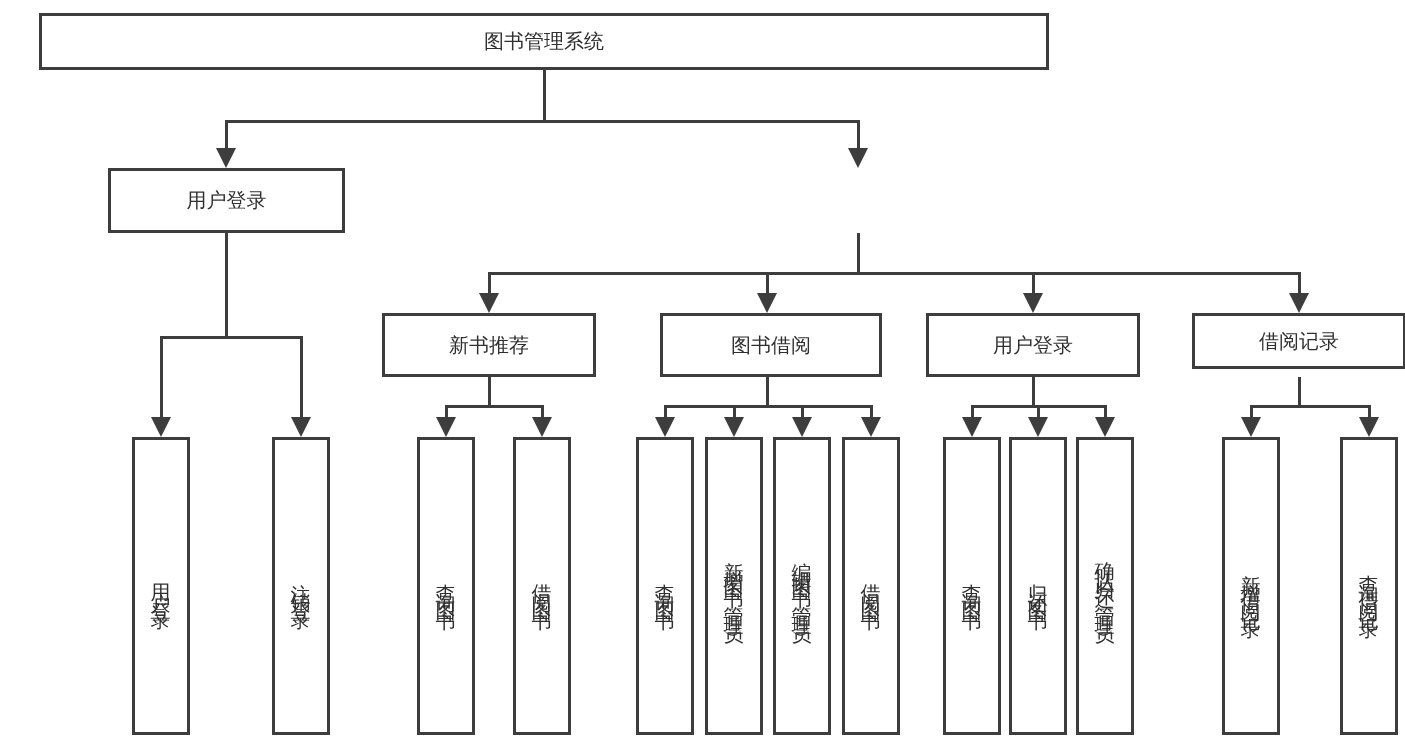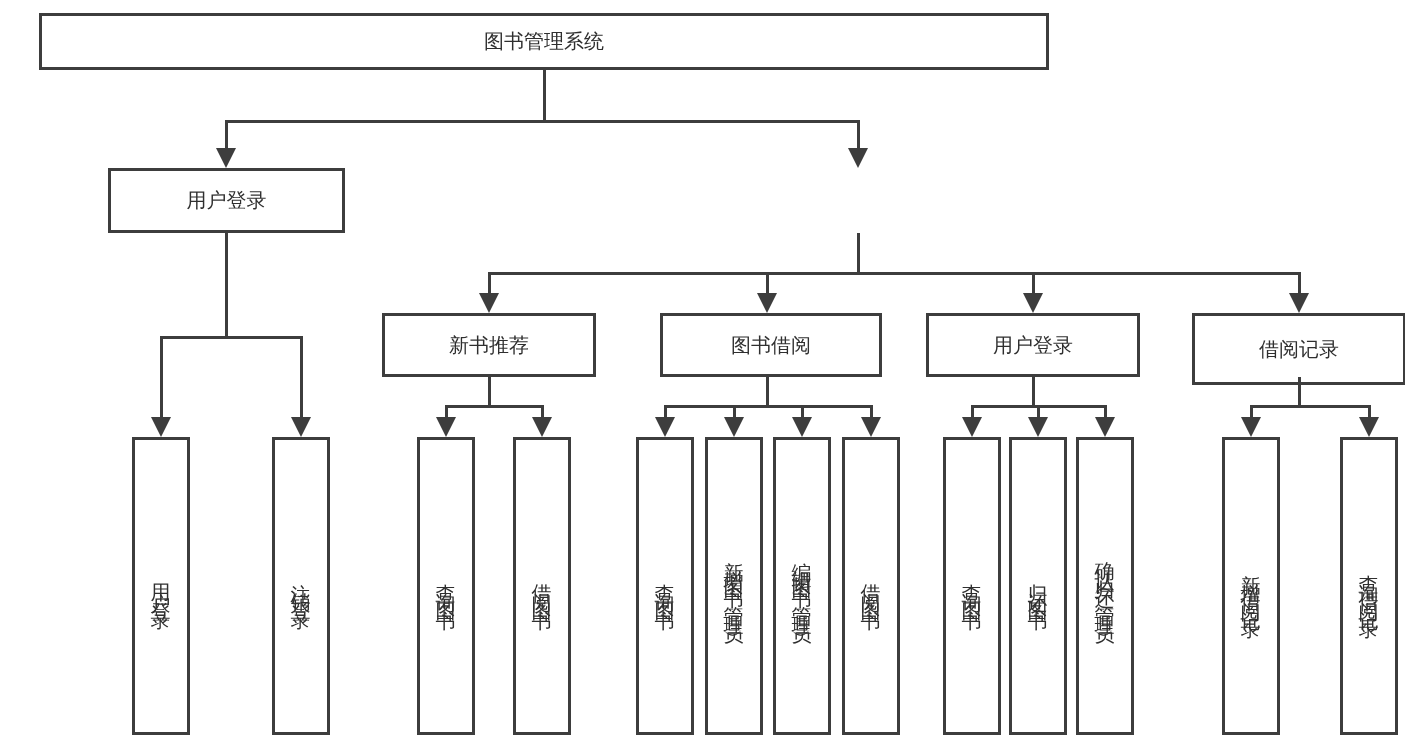--- a/index.html
+++ b/index.html
@@ -75,21 +75,21 @@
   <div class="vline" style="left:739px;top:272px;height:24px"></div>
   <div class="arrow" style="left:730px;top:293px"></div>
   <div class="vline" style="left:1005px;top:272px;height:24px"></div>
   <div class="arrow" style="left:996px;top:293px"></div>
   <div class="vline" style="left:1271px;top:272px;height:24px"></div>
   <div class="arrow" style="left:1262px;top:293px"></div>
 
   <div class="box" style="left:355px;top:313px;width:214px;height:64px">新书推荐</div>
   <div class="box" style="left:633px;top:313px;width:222px;height:64px">图书借阅</div>
   <div class="box" style="left:899px;top:313px;width:214px;height:64px">用户登录</div>
-  <div class="box" style="left:1165px;top:313px;width:214px;height:72px">借阅记录</div>
+  <div class="box" style="left:1165px;top:313px;width:214px;height:56px">借阅记录</div>
 
   <div class="vline" style="left:461px;top:377px;height:28px"></div>
   <div class="hline" style="left:418px;top:405px;width:99px"></div>
   <div class="vline" style="left:418px;top:405px;height:15px"></div>
   <div class="arrow" style="left:409px;top:417px"></div>
   <div class="vline" style="left:514px;top:405px;height:15px"></div>
   <div class="arrow" style="left:505px;top:417px"></div>
 
   <div class="vline" style="left:739px;top:377px;height:28px"></div>
   <div class="hline" style="left:637px;top:405px;width:209px"></div>

